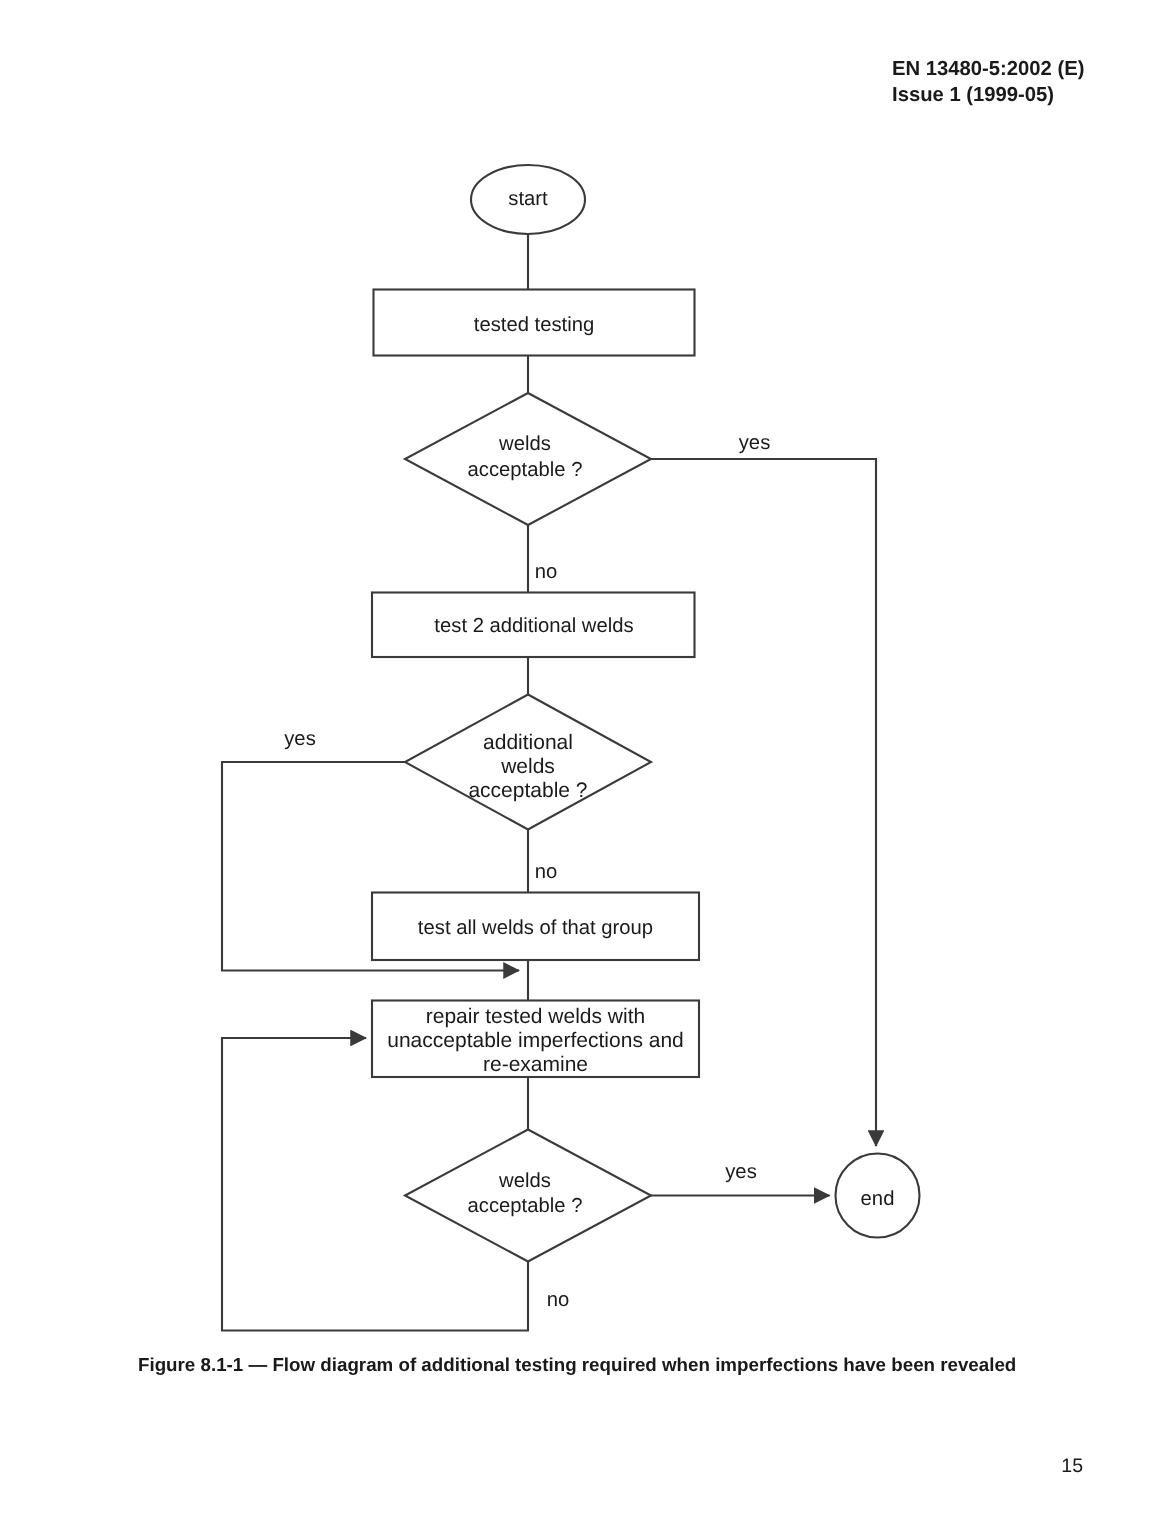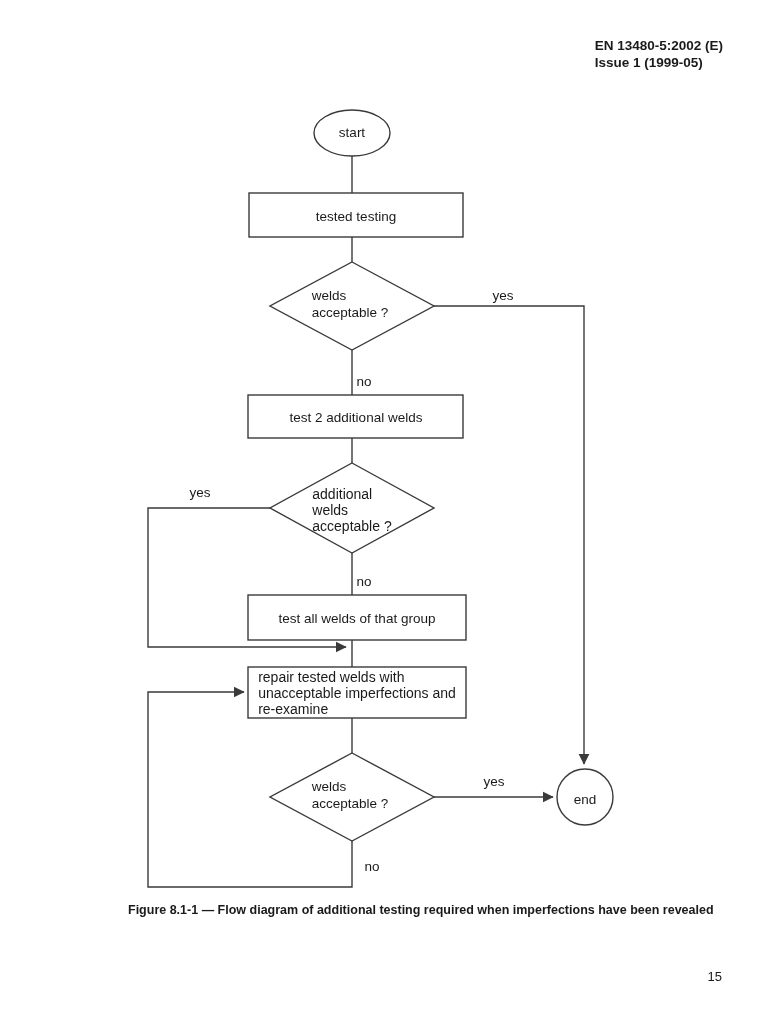--- a/index.html
+++ b/index.html
@@ -12,27 +12,27 @@
   }
   .header {
     position:absolute; top:37px; right:45px; 
     font-weight:bold; font-size:13.5px; line-height:17px; color:var(--ink);
   }
   svg.flow { position:absolute; left:0; top:0; }
   svg.flow .shape { fill:#ffffff; stroke:var(--line); stroke-width:1.4; }
   svg.flow .edge  { fill:none; stroke:var(--line); stroke-width:1.4; }
   .lbl {
     position:absolute; transform:translate(-50%,-50%);
-    white-space:pre-line; text-align:left;
+    white-space:pre-line; text-align:center;
     font-size:13.5px; line-height:17px; color:var(--ink);
   }
   .lbl.tight { line-height:16px; font-size:14px; }
   .caption {
     position:absolute; left:92px; top:903px;
-    font-weight:bold; font-size:12.5px; white-space:nowrap; color:var(--ink);margin-left:36px;
+    font-weight:bold; font-size:12.5px; white-space:nowrap; color:var(--ink);
   }
   .pagenum {
     position:absolute; top:969px; right:46px;
     font-weight:normal; font-size:13px; color:var(--ink);
   }
 </style>
 </head>
 <body>
 
 <div class="page">

